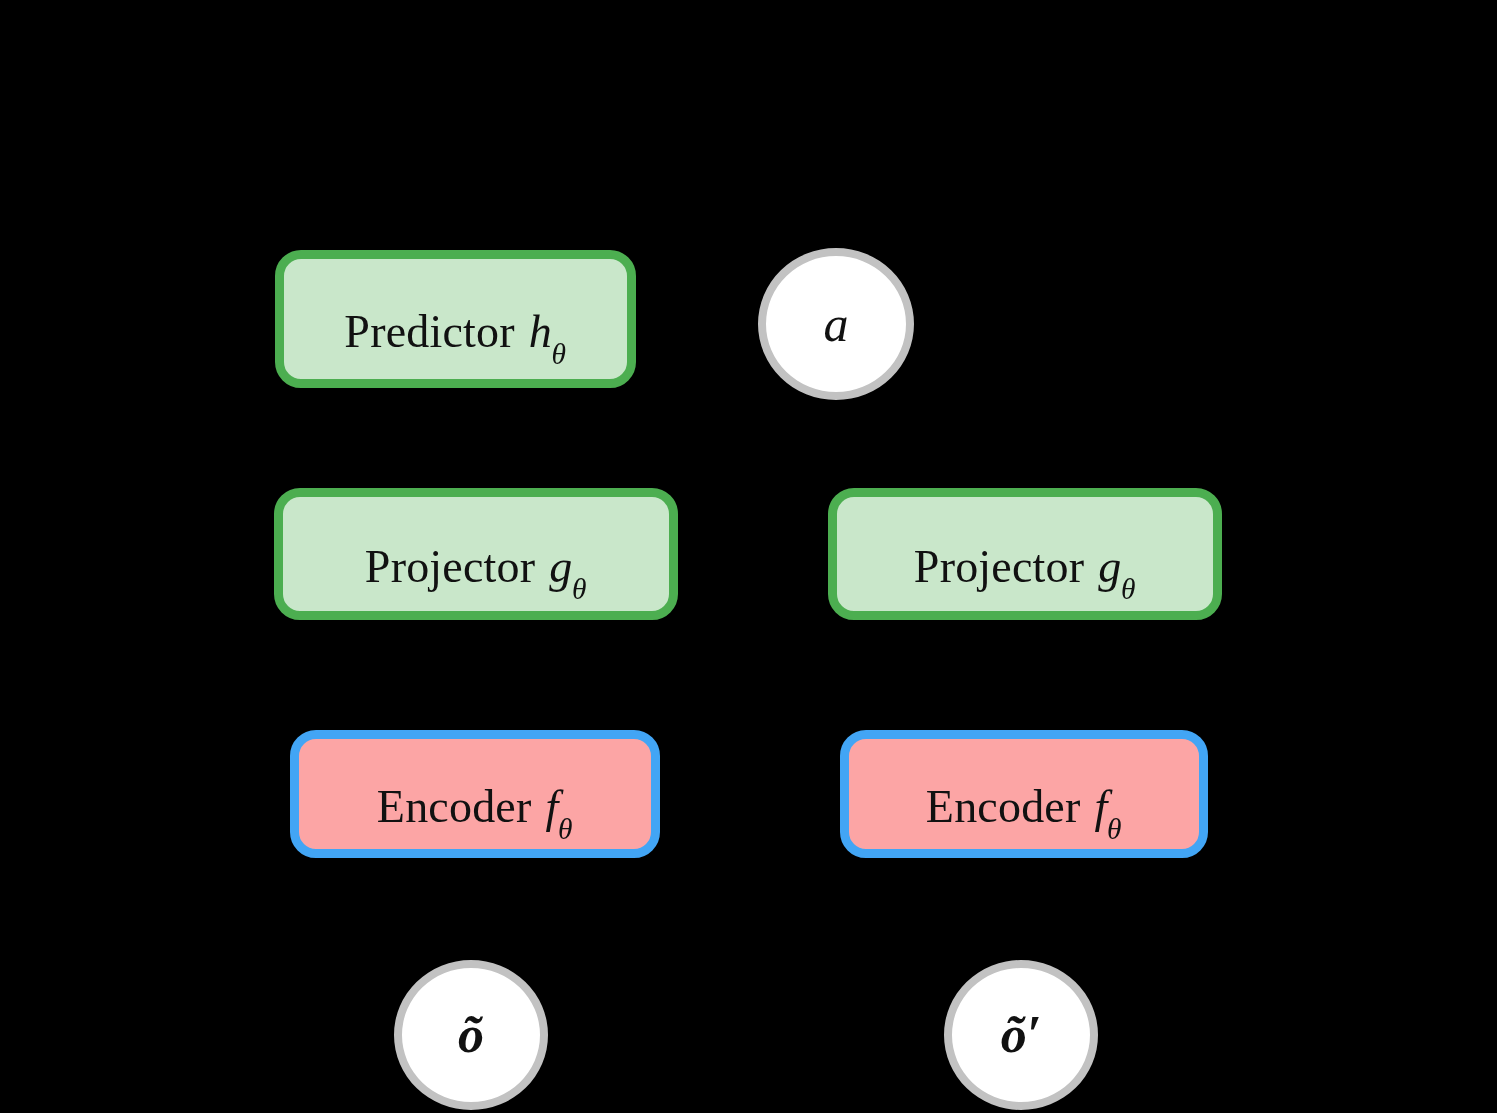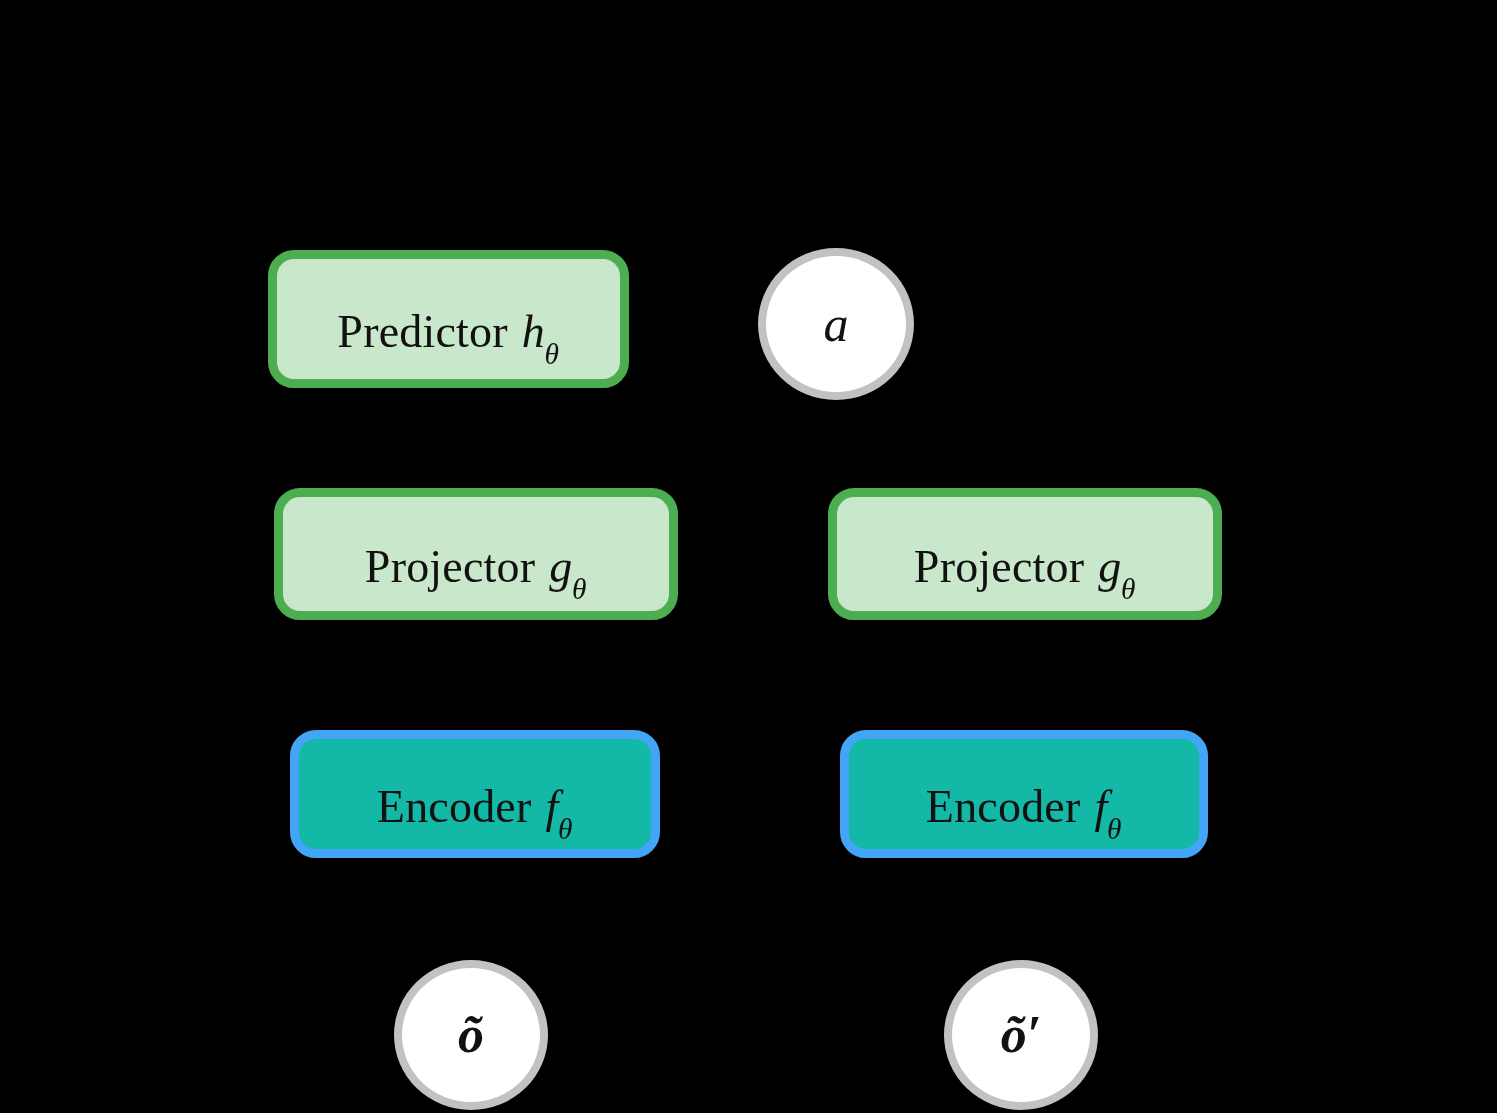--- a/index.html
+++ b/index.html
@@ -50,21 +50,21 @@
     position: relative;
     top: 0.22em;
     left: -0.02em;
   }
 
   .green-box {
     background: #c9e7ca;
     border: 9px solid #4cae50;
   }
   .blue-box {
-    background: #14b8a6;
+    background: #fca5a5;
     border: 9px solid #42a5f5;
     align-items: center;
   }
 
   
   .node-circle {
     position: absolute;
     box-sizing: border-box;
     border-radius: 50%;
     background: #ffffff;
@@ -137,21 +137,21 @@
 
   <div class="edge stub stub-h" style="left:674px; top:317px; width:90px; height:11px;"></div>
   <div class="arrow-head arrow-left" style="left:668px; top:313px;"></div>
 
   <div class="edge stub stub-v" style="left:465px; top:230px; width:11px; height:28px;"></div>
   <div class="edge stub stub-v" style="left:1016px; top:468px; width:11px; height:28px;"></div>
 
   <div class="edge stub stub-h" style="left:260px; top:548px; width:22px; height:11px;"></div>
   <div class="edge stub stub-h" style="left:1216px; top:548px; width:22px; height:11px;"></div>
 
-  <div class="node-box green-box" style="left:268px; top:250px; width:361px; height:138px;">
+  <div class="node-box green-box" style="left:275px; top:250px; width:361px; height:138px;">
     <span class="label">
       <span class="plain">Predictor</span>
         <span class="sym"><span>h</span><span class="sub">θ</span></span>
     </span>
   </div>
 
   <div class="node-circle" style="left:758px; top:248px; width:156px; height:152px;">
     <span class="clabel">a</span>
   </div>
 

